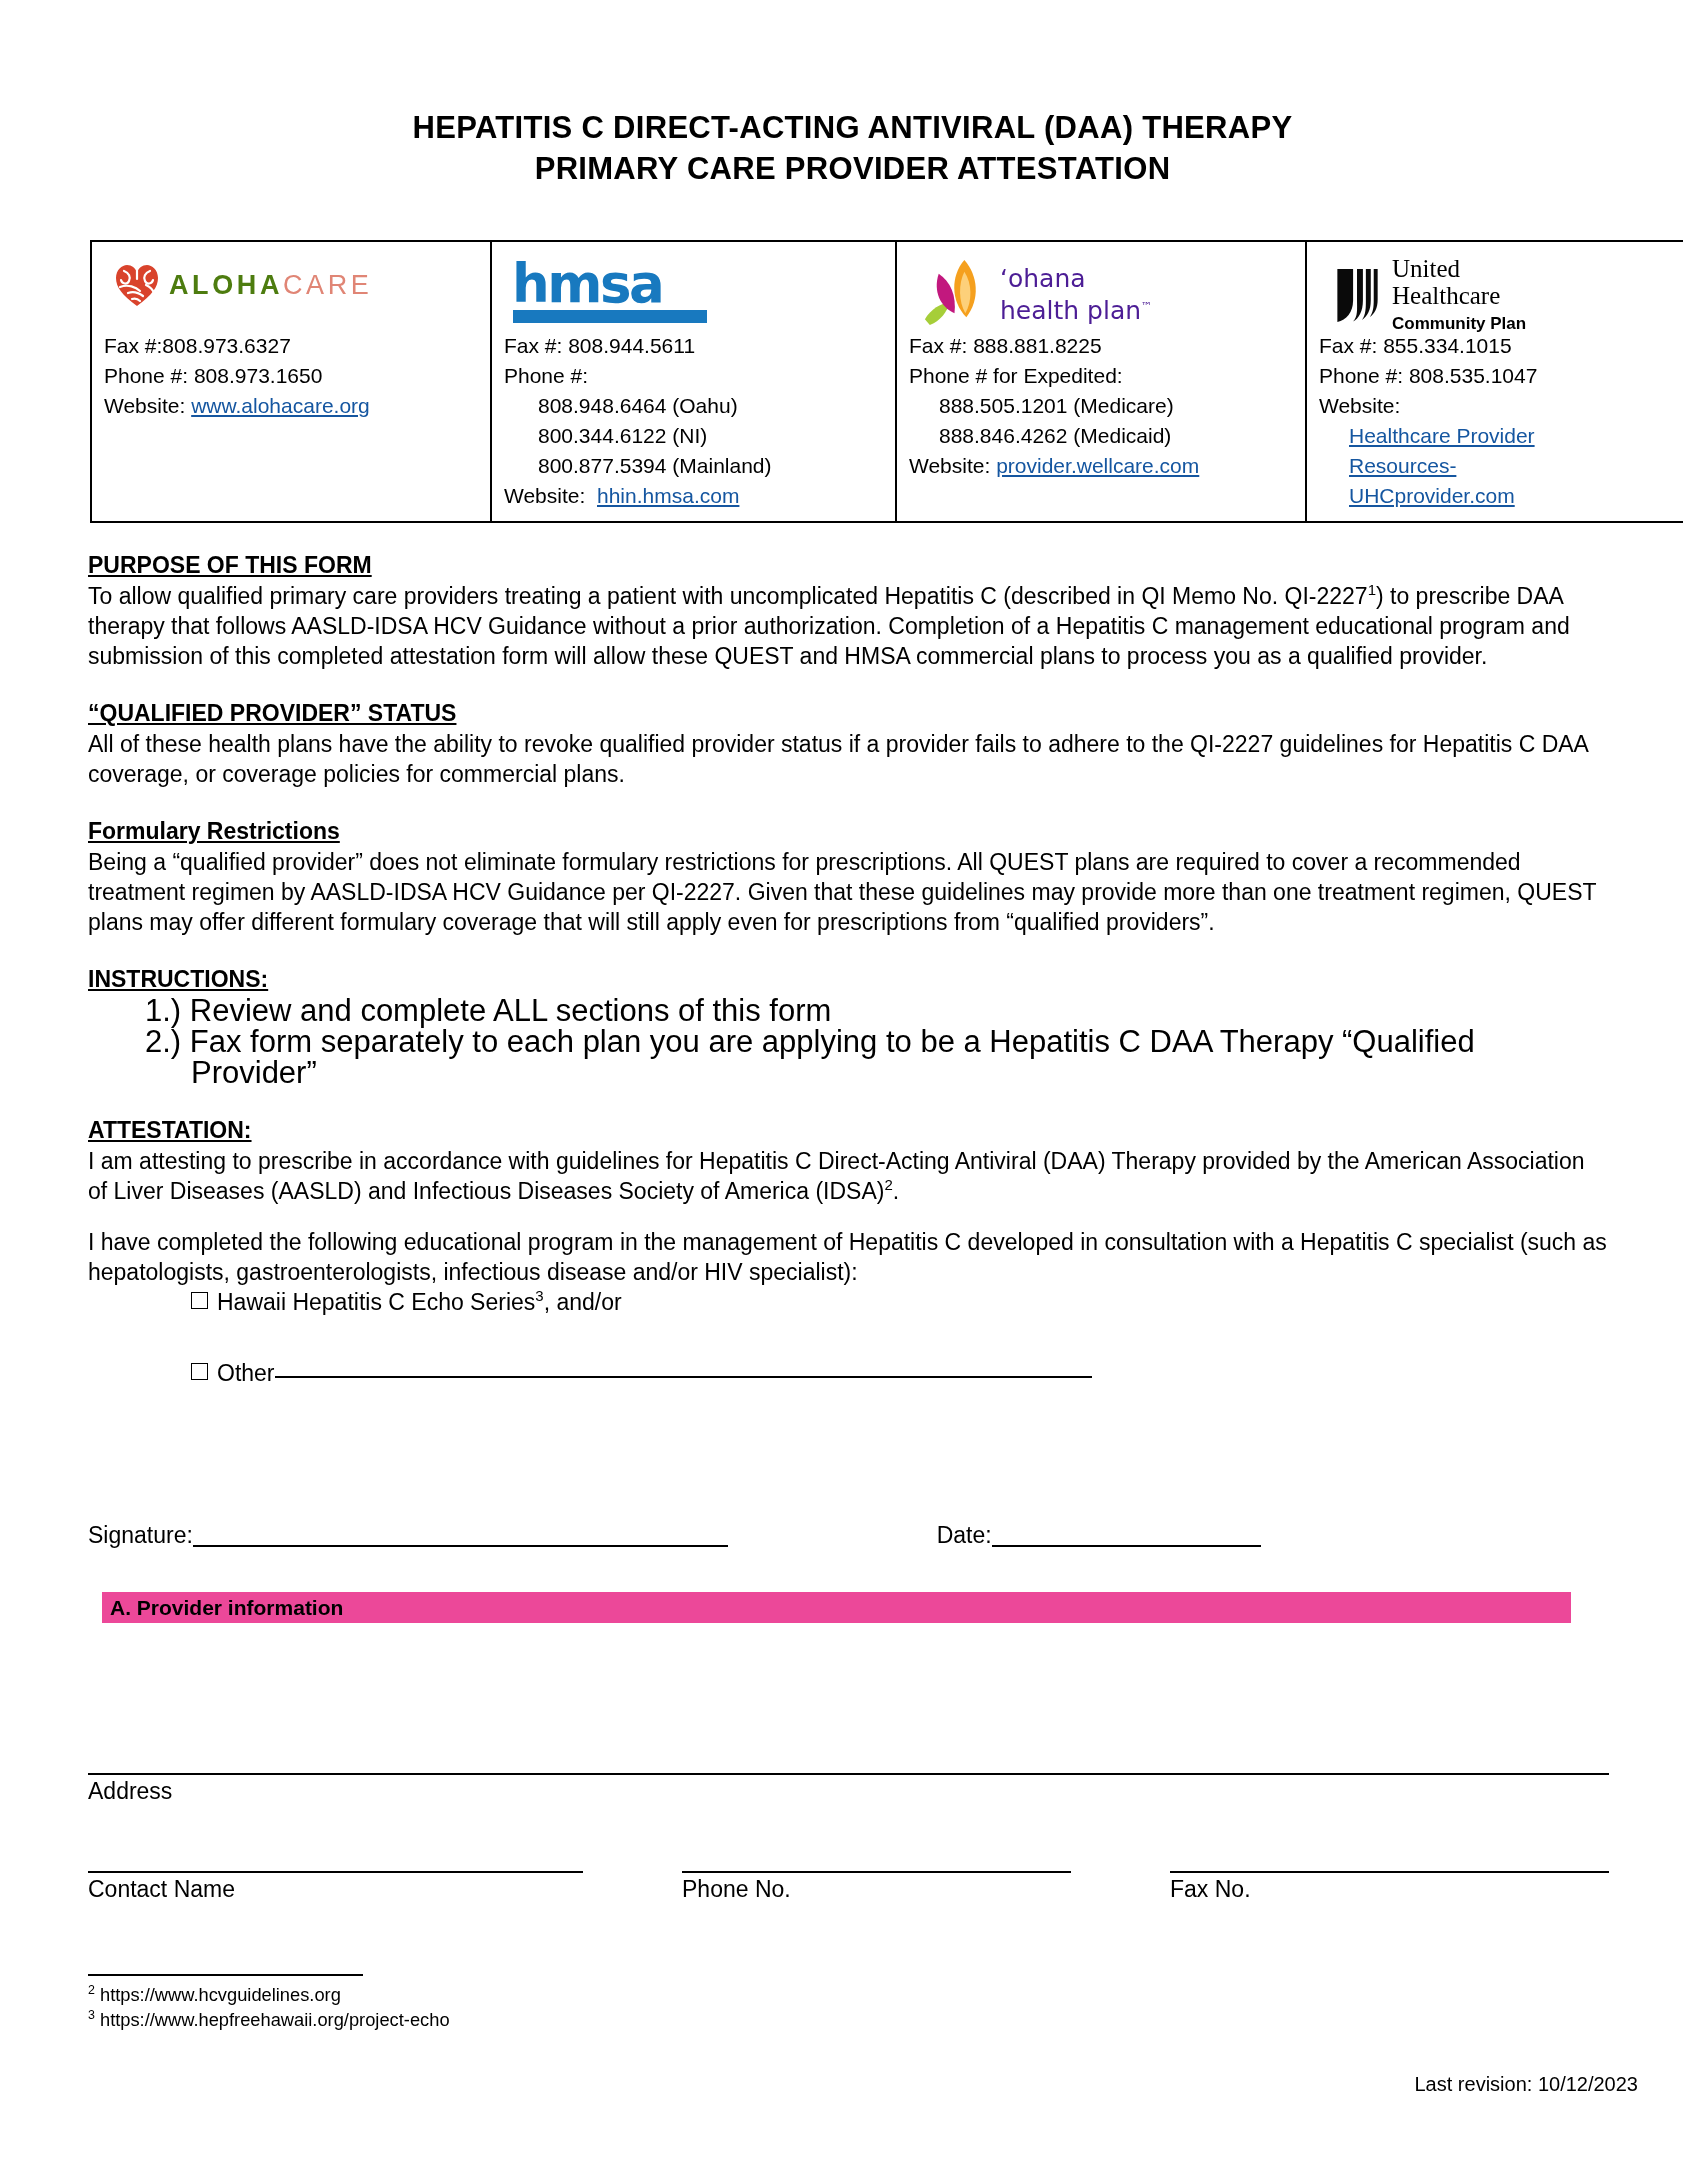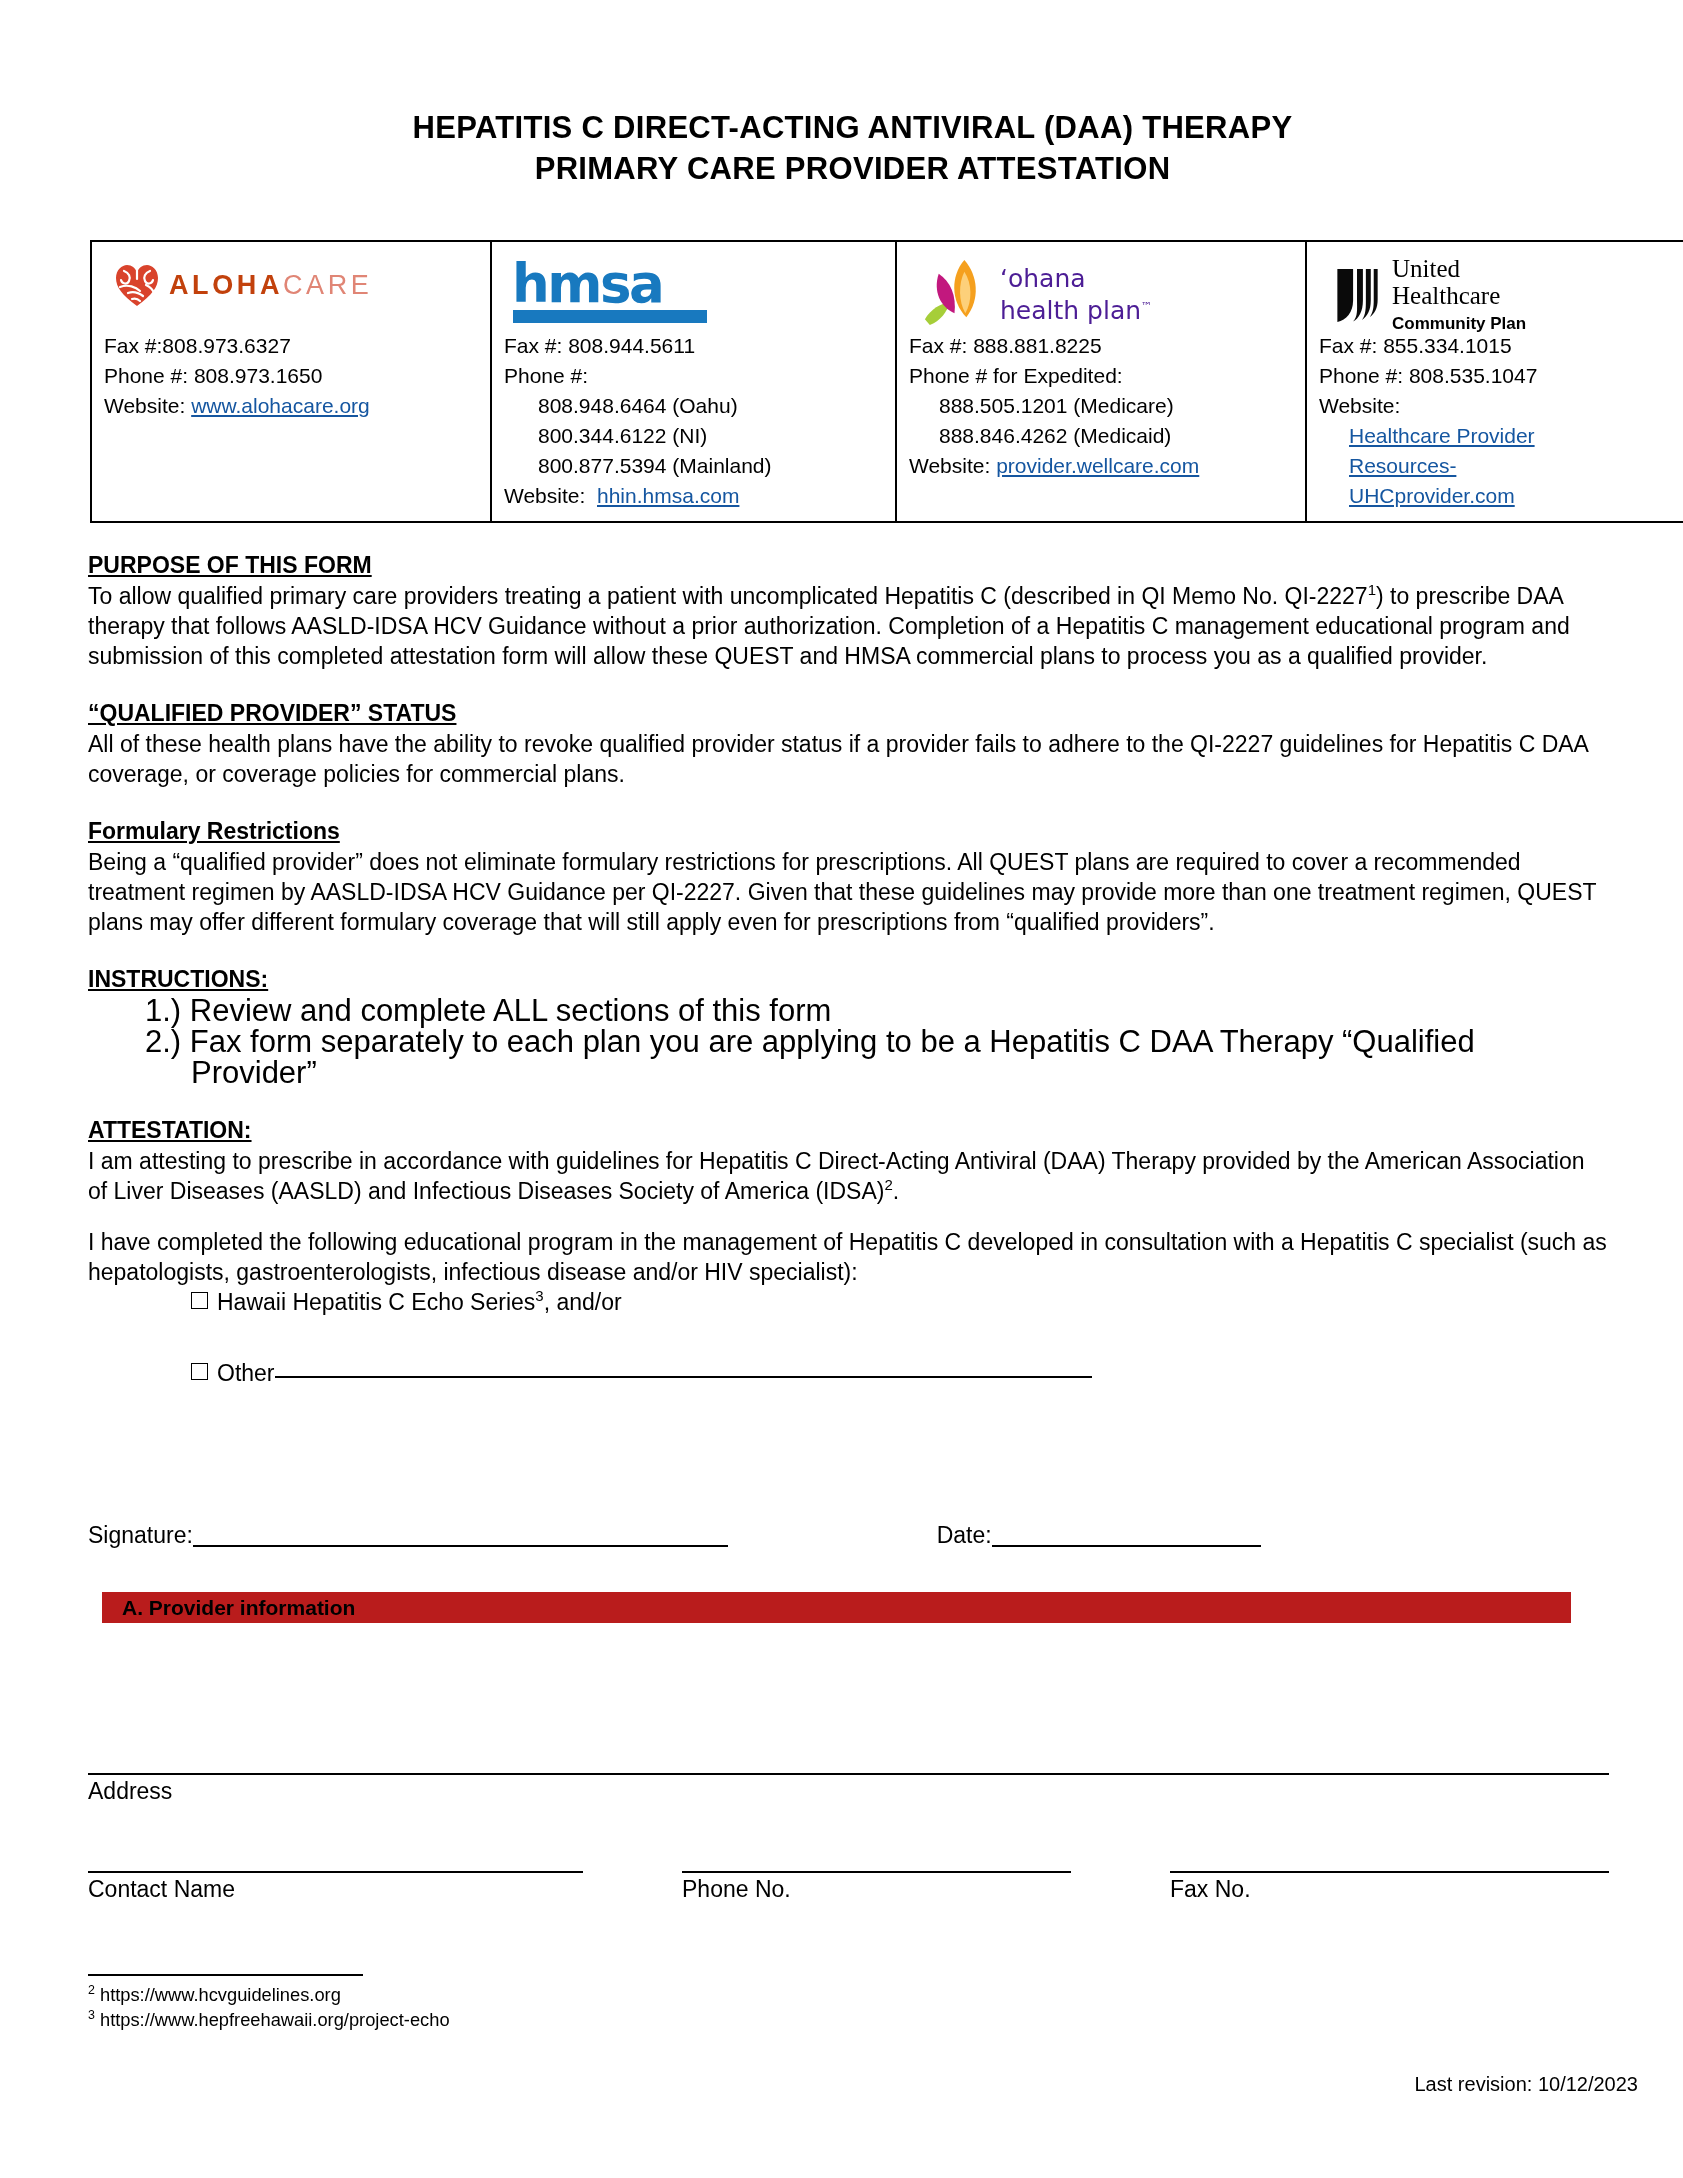--- a/index.html
+++ b/index.html
@@ -63,21 +63,21 @@
   .contact-line.indent2 { padding-left: 30px; }
   a.link, .link {
     color: #1556a0;
     text-decoration: underline;
   }
 
   
   .aloha-logo { display: flex; align-items: center; gap: 9px; padding-top: 13px; padding-left: 10px;}
   .aloha-mark { width: 46px; height: 44px; flex: none; }
   .aloha-word { font-size: 27px; letter-spacing: 3.6px; font-weight: bold; line-height: 1; }
-  .aloha-word .a1 { color: #c2410c; }
+  .aloha-word .a1 { color: #4d7c0f; }
   .aloha-word .a2 { color: #e08575; font-weight: normal; }
 
   
   .hmsa-logo { padding-top: 8px; padding-left: 8px; }
   .hmsa-word {
     font-family: "DejaVu Sans", sans-serif;
     font-weight: bold;
     font-size: 53px;
     color: #1879bf;
     letter-spacing: -2.5px;
@@ -160,25 +160,25 @@
   .sig-label { display: inline-block; }
   .sig-line { display: inline-block; border-bottom: 2.5px solid #000; height: 22px; vertical-align: -4px;}
 
   
   .sec-bar {
     position: absolute;
     left: 91px;
     top: 1592px;
     width: 1469px;
     height: 31px;
-    background: #b91c1c;
+    background: #ec4899;
     font-size: 21px;
     font-weight: bold;
     line-height: 31px;
-    padding-left: 20px;
+    padding-left: 8px;
     box-sizing: border-box;
   }
 
   
   .fields {
     position: absolute;
     left: 77px;
     top: 1643px;
     width: 1521px;
   }

